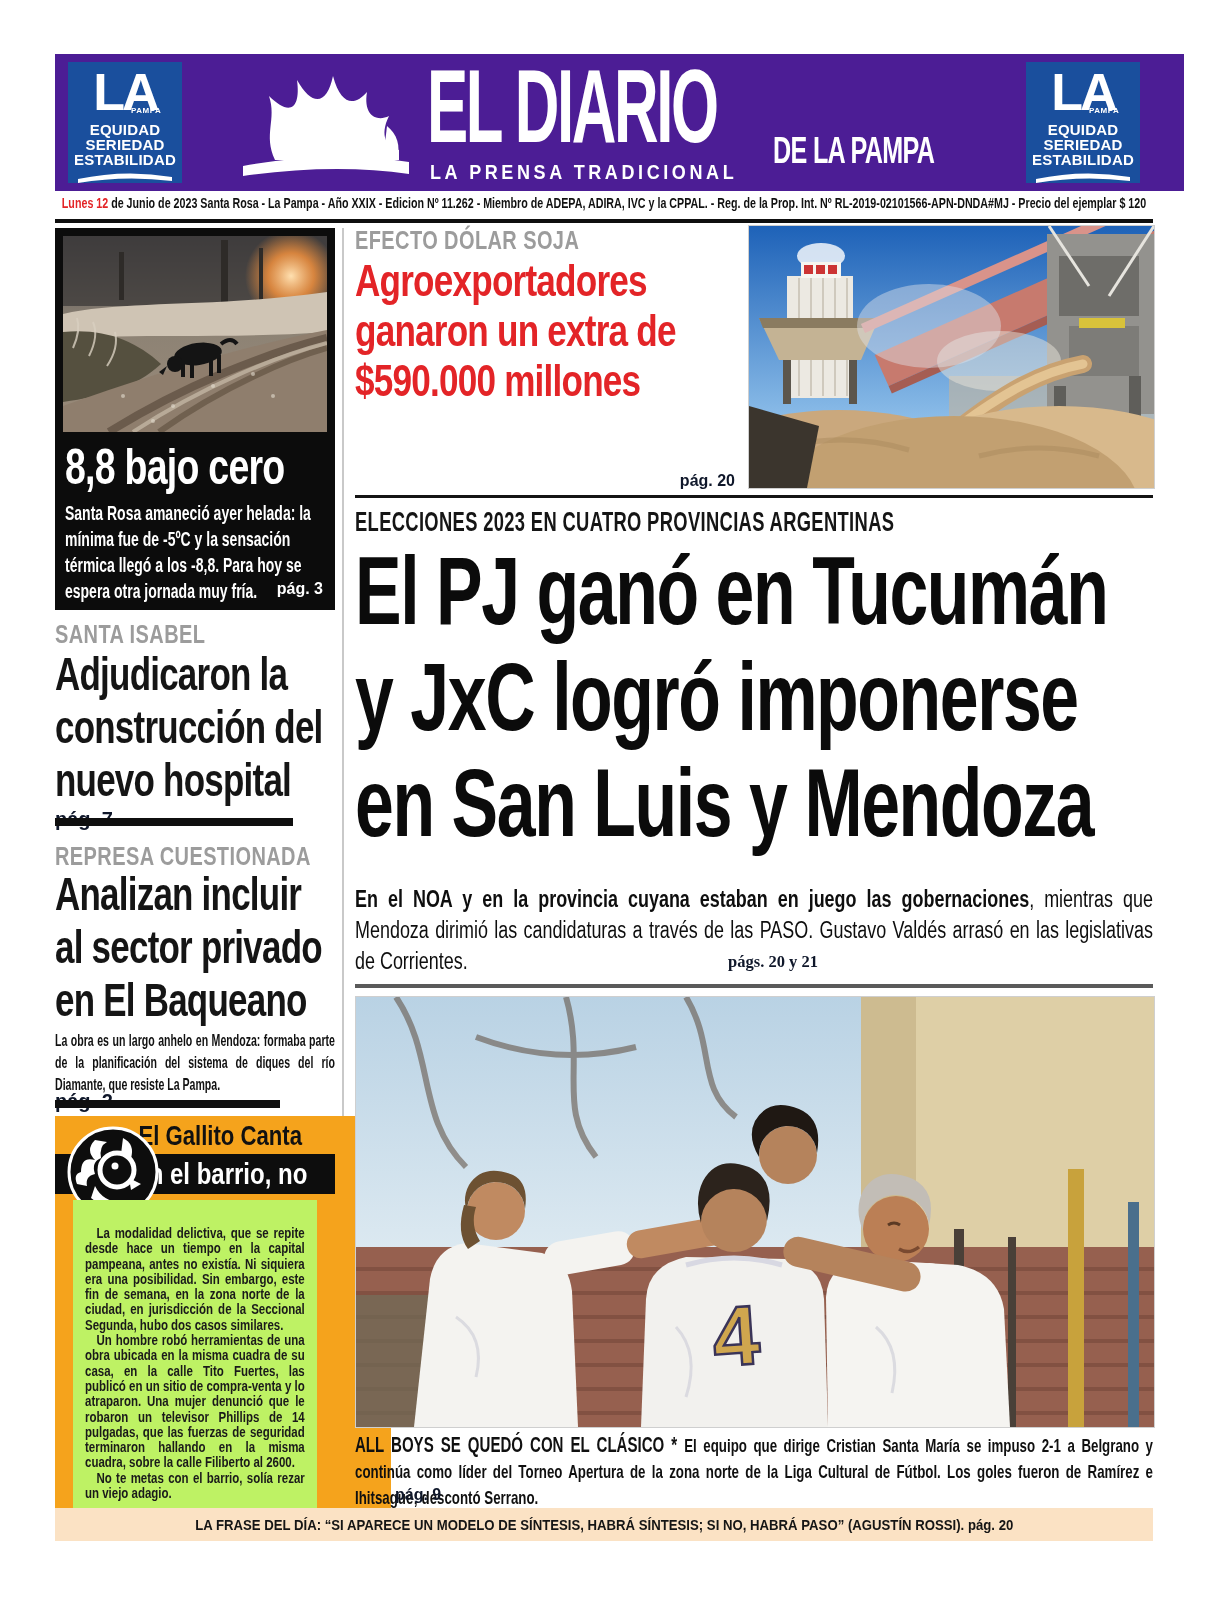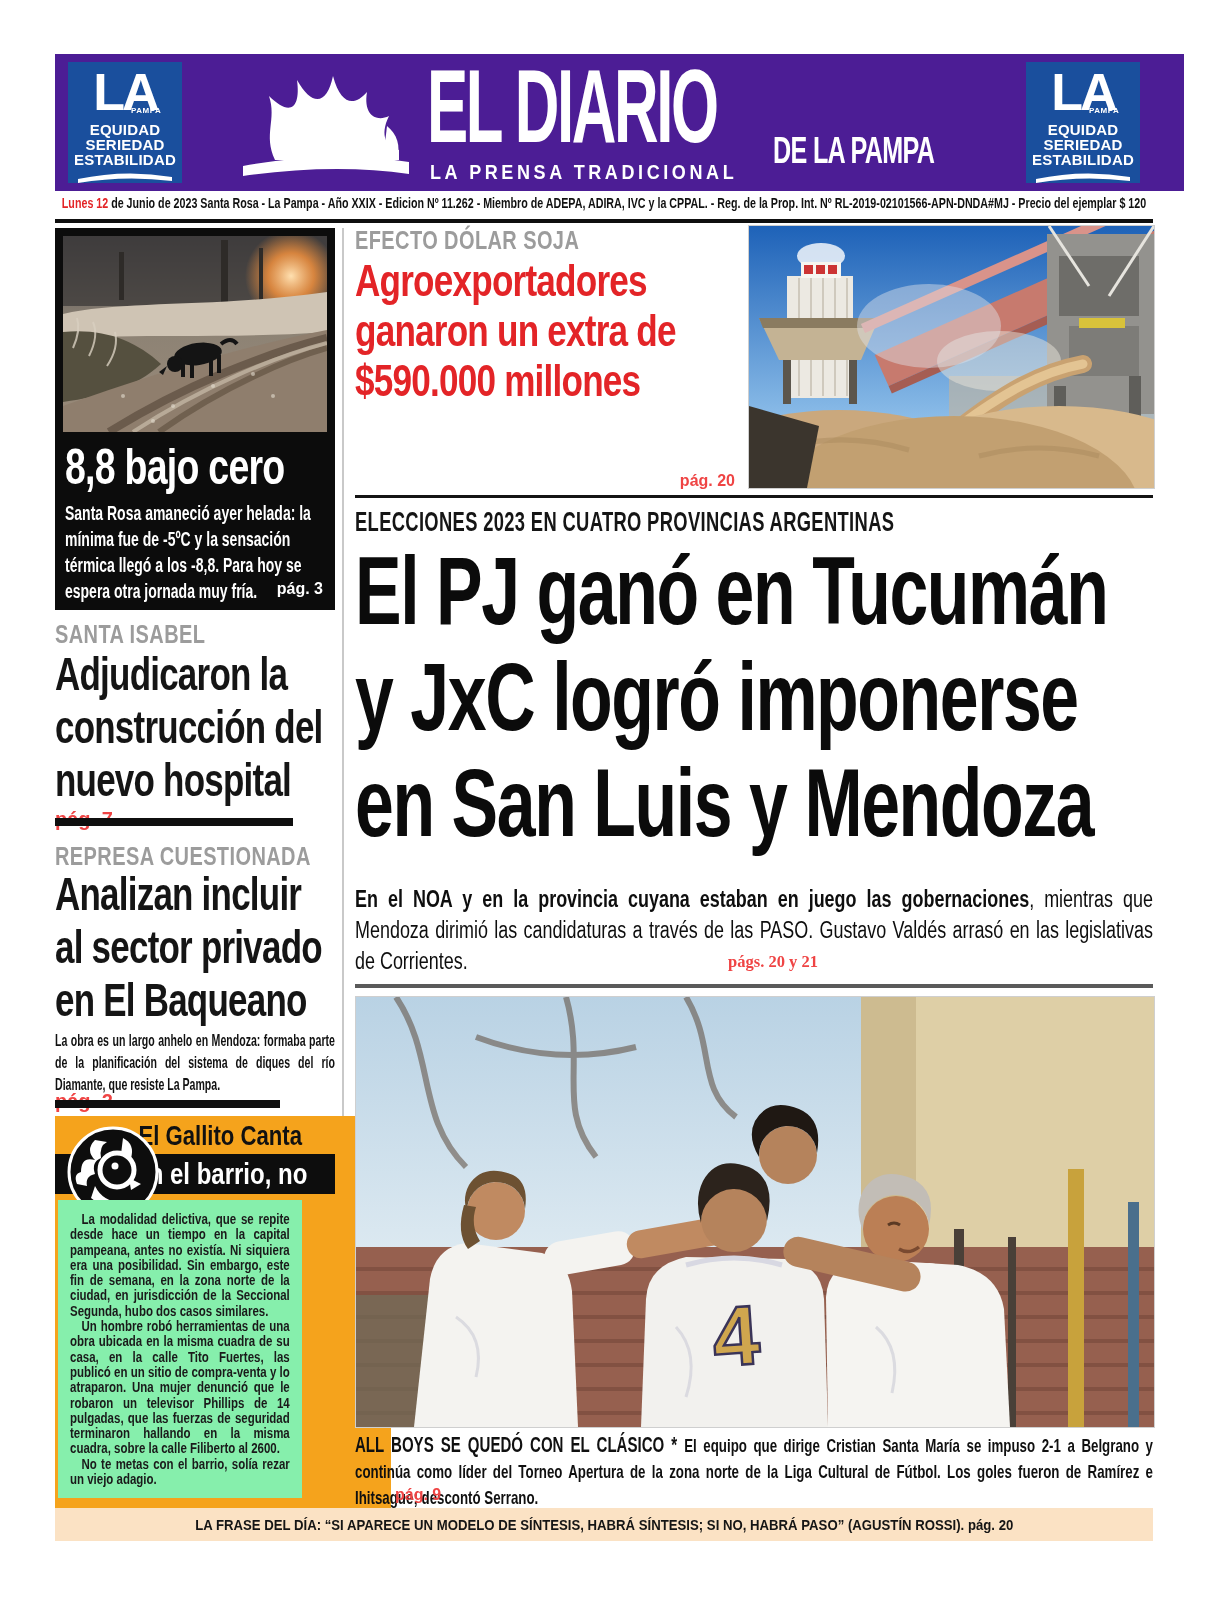--- a/index.html
+++ b/index.html
@@ -2,21 +2,21 @@
 <html><head>
 <meta charset="utf-8">
 <style>
   html,body{margin:0;padding:0;background:#fff;}
   body{font-family:"Liberation Sans",sans-serif;color:#111;}
   .page{position:relative;width:1208px;height:1599px;background:#fff;overflow:hidden;}
   .abs{position:absolute;}
   .sw{transform-origin:0 0;display:block;}
   .cxline{display:block;transform-origin:0 0;white-space:nowrap;}
   .kicker{font-weight:bold;color:#9c9c9c;display:inline-block;transform-origin:0 0;white-space:nowrap;letter-spacing:.5px;}
-  .pgref{font-weight:bold;color:#ef4444;}
+  .pgref{font-weight:bold;color:#0f172a;}
   .just{text-align:justify;}
   
   .masthead{left:55px;top:54px;width:1098px;height:137px;background:#4c1d95;padding-left:31px;}
   .mh-box{position:absolute;top:8px;width:114px;height:121px;background:#1a4f9d;color:#fff;text-align:center;}
   .mh-box .la{font-size:52px;font-weight:bold;line-height:1;letter-spacing:-3px;display:block;margin-top:4px;}
   .mh-box .pampa{position:absolute;top:44px;left:63px;font-size:8px;font-weight:bold;letter-spacing:.5px;}
   .mh-box .vals{font-size:15px;font-weight:bold;line-height:15px;margin-top:4px;letter-spacing:.2px;}
   .eld{font-size:103px;font-weight:bold;line-height:.92;letter-spacing:-4px;color:#fff;display:inline-block;transform:scaleX(.60);transform-origin:0 0;white-space:nowrap;}
   .delapampa{position:absolute;left:718px;top:76px;font-size:37px;font-weight:bold;color:#fff;display:inline-block;transform:scaleX(.68);transform-origin:0 0;white-space:nowrap;letter-spacing:-1px;}
   .tagline{position:absolute;left:375px;top:107px;font-size:20px;font-weight:bold;color:#fff;letter-spacing:4px;transform:scaleX(.9);transform-origin:0 0;white-space:nowrap;}
@@ -44,21 +44,21 @@
   .h-main .cxline{font-size:97px;line-height:106px;font-weight:bold;transform:scaleX(.72);letter-spacing:-2px;color:#0b0b0b;}
   .sub .sw{width:1023px;transform:scaleX(.78);font-size:23px;line-height:31px;color:#0e0e0e;}
   .rule2{left:355px;top:495px;width:798px;height:3px;background:#141414;}
   .rule3{left:355px;top:984px;width:798px;height:4px;background:#5a5a5a;}
   
   .gallito{left:55px;top:1116px;width:336px;height:392px;background:#f5a31c;}
   .g-row1{position:absolute;left:0;top:0;width:280px;height:38px;text-align:center;}
   .g-title{font-size:27px;font-weight:bold;color:#111;display:inline-block;transform:scaleX(.82);transform-origin:50% 0;white-space:nowrap;margin-top:5px;padding-left:62px;}
   .g-row2{position:absolute;left:0;top:38px;width:280px;height:40px;background:#0d0d0d;text-align:center;}
   .g-sub{font-size:30px;font-weight:bold;color:#fff;display:inline-block;transform:scaleX(.8);transform-origin:50% 0;white-space:nowrap;margin-top:3px;padding-left:62px;}
-  .g-body{position:absolute;left:3px;top:84px;width:220px;height:274px;background:#86efac;padding:12px 12px;}
+  .g-body{position:absolute;left:18px;top:84px;width:220px;height:274px;background:#bef264;padding:26px 12px;}
   .g-body .sw{width:268px;transform:scaleX(.82);font-size:14px;font-weight:bold;line-height:15.3px;color:#1a1a1a;}
   .g-body p{margin:0;text-indent:14px;text-align:justify;}
   
   .caption .sw{width:1140px;transform:scaleX(.70);font-size:19px;line-height:26px;color:#101010;font-weight:bold;}
   .cap-lead{font-size:21.5px;letter-spacing:0;}
   .frase{left:55px;top:1508px;width:1098px;height:33px;background:#fbe2c4;text-align:center;}
   .frase .sw{display:inline-block;transform:scaleX(.85);transform-origin:50% 0;font-size:15.5px;font-weight:bold;white-space:nowrap;margin-top:8px;color:#151515;}
   .photo-frame{border:1px solid #cfcfcf;}
   svg{display:block;}
 </style>

